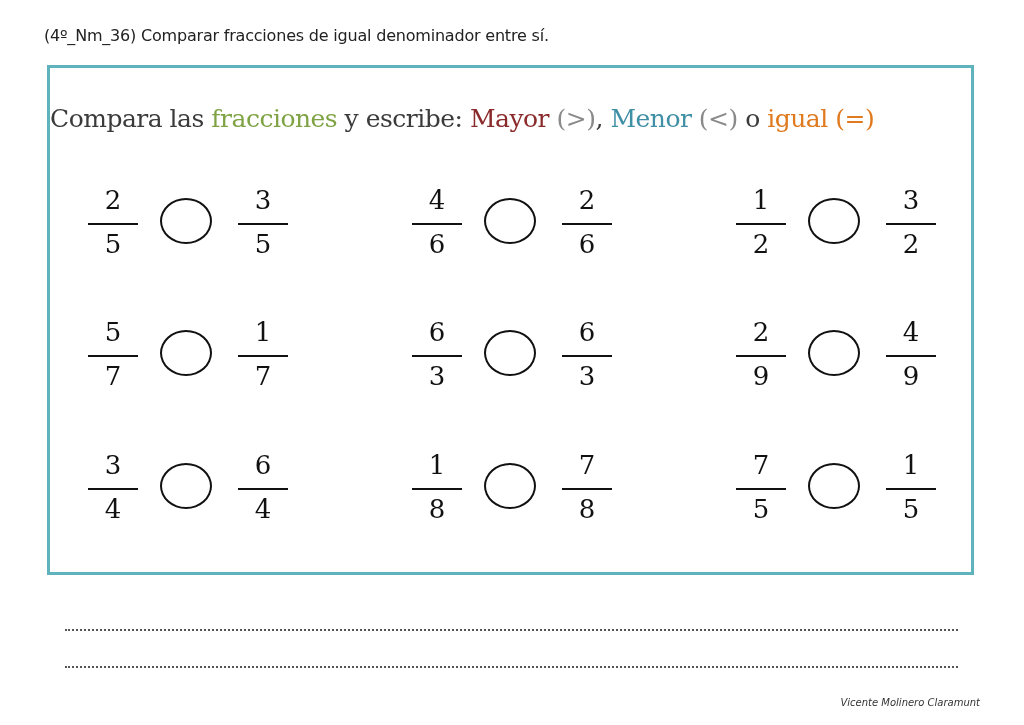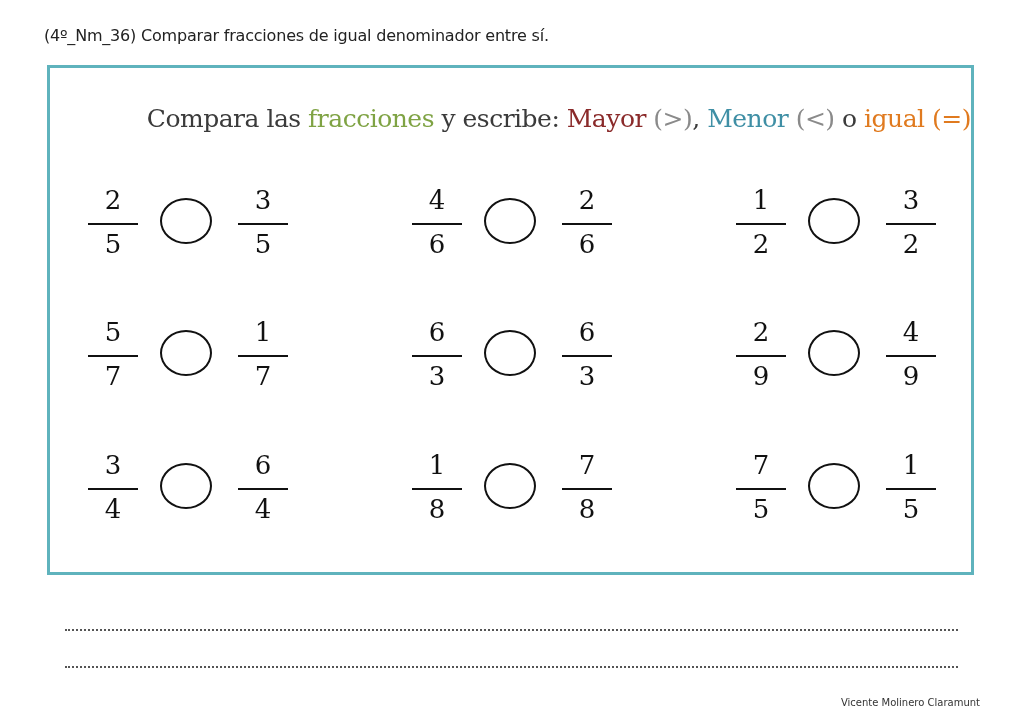--- a/index.html
+++ b/index.html
@@ -1,34 +1,34 @@
 <!DOCTYPE html>
 <html><head>
 <meta charset="utf-8">
 <style>
   html, body { margin:0; padding:0; background:#ffffff; }
   body { width:1024px; height:725px; position:relative; overflow:hidden; font-family:"DejaVu Serif", serif; color:#222; }
   .header { position:absolute; left:44px; top:26px; font-family:"DejaVu Sans", sans-serif; font-size:16px; color:#222; letter-spacing:-0.2px; }
   .frame { position:absolute; left:47px; top:65px; width:927px; height:510px; border:3px solid #5fb3bd; box-sizing:border-box; }
-  .title { position:absolute; left:0; right:0; top:36px; text-align:right; font-family:"DejaVu Serif", serif; font-size:25px; color:#3b3b3b; letter-spacing:-0.5px; }
+  .title { position:absolute; left:0; right:0; top:36px; text-align:left; font-family:"DejaVu Serif", serif; font-size:25px; color:#3b3b3b; letter-spacing:-0.5px; }
   .t-green { color:#7fa344; }
   .t-red { color:#8a2a2a; }
   .t-teal { color:#3f8fa5; }
   .t-orange { color:#e07a1f; }
   .t-grey { color:#8a8a8a; }
   .exercise { position:absolute; width:210px; height:80px; }
   .frac { position:absolute; top:0; width:50px; height:80px; text-align:center; font-family:"DejaVu Serif", serif; font-size:26px; color:#111; }
   .frac .num { position:absolute; top:2px; left:0; right:0; line-height:30px; }
   .frac .bar { position:absolute; top:40px; left:0; right:0; height:2px; background:#111; }
   .frac .den { position:absolute; top:46px; left:0; right:0; line-height:30px; }
   .frac.left { left:0; }
   .frac.right { left:150px; }
   .circle { position:absolute; left:72px; top:15px; width:52px; height:46px; border:2.5px solid #111; border-radius:50%; box-sizing:border-box; cursor:pointer; }
   .dots { position:absolute; left:65px; width:893px; height:0; border-top:2px dotted #555; }
-  .author { position:absolute; right:44px; top:697px; font-family:"DejaVu Sans", sans-serif; font-size:10px; color:#333; }
+  .author { position:absolute; right:44px; top:697px; font-family:"DejaVu Sans", sans-serif; font-size:10px; color:#333; font-style:italic; }
 </style>
 </head>
 <body>
 
 <div class="header">(4º_Nm_36) Comparar fracciones de igual denominador entre sí.</div>
 
 <div class="frame">
   <div class="title">
     <span>Compara las </span><span class="t-green">fracciones</span><span> y escribe: </span><span class="t-red">Mayor</span><span class="t-grey"> (&gt;)</span><span>, </span><span class="t-teal">Menor</span><span class="t-grey"> (&lt;)</span><span> o </span><span class="t-orange">igual</span><span class="t-orange"> (=)</span>
   </div>

